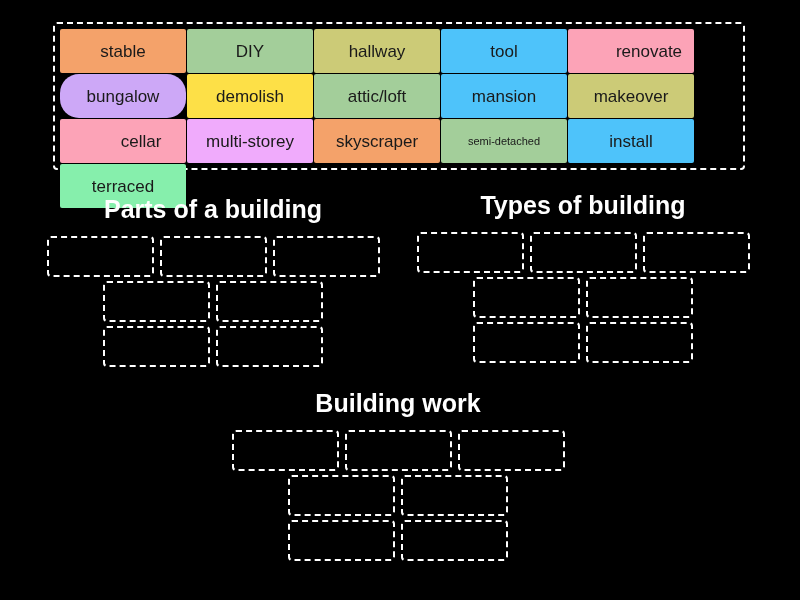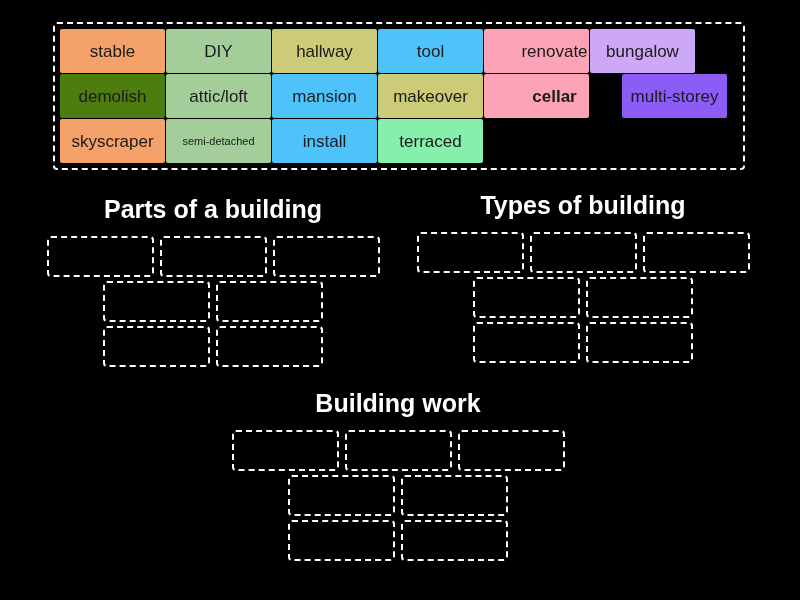--- a/index.html
+++ b/index.html
@@ -31,21 +31,21 @@
 
   #word-bank-grid {
     display: flex;
     flex-wrap: wrap;
     align-content: flex-start;
     width: 100%;
     height: 100%;
   }
 
   .tile {
-    width: 105px;
+    width: 126px;
     height: 44px;
     margin: 0 1px 1px 0;
     display: flex;
     align-items: center;
     justify-content: center;
     color: #1a1a1a;
     font-size: 17px;
     line-height: 1;
     text-align: center;
     border-radius: 2px;
@@ -103,27 +103,27 @@
 </head>
 <body>
 
 <div id="word-bank">
   <div id="word-bank-grid">
       <div class="tile c-orange" style="background: rgb(244, 162, 106);">stable</div>
       <div class="tile c-green" style="background: rgb(163, 206, 154);">DIY</div>
       <div class="tile c-olive" style="background: rgb(204, 203, 119);">hallway</div>
       <div class="tile c-blue" style="background: rgb(78, 195, 250);">tool</div>
       <div class="tile c-pink" style="background: rgb(252, 163, 183);">renovate</div>
-      <div class="tile c-purple" style="background: rgb(205, 168, 247);">bungalow</div>
-      <div class="tile c-orange" style="background: #4d7c0f;">demolish</div>
+      <div class="tile c-purple" style="background: rgb(205, 168, 247); border-radius: 19px;">bungalow</div>
+      <div class="tile c-orange" style="background: #fde047;">demolish</div>
       <div class="tile c-green" style="background: rgb(163, 206, 154);">attic/loft</div>
       <div class="tile c-blue" style="background: rgb(78, 195, 250);">mansion</div>
       <div class="tile c-olive" style="background: rgb(204, 203, 119);">makeover</div>
-      <div class="tile c-pink" style="background: rgb(252, 163, 183); font-weight: bold;">cellar</div>
-      <div class="tile c-purple" style="background: #8b5cf6; margin-left: 32px;">multi-storey</div>
+      <div class="tile c-pink" style="background: rgb(252, 163, 183);">cellar</div>
+      <div class="tile c-purple" style="background: #f0abfc;">multi-storey</div>
       <div class="tile c-orange" style="background: rgb(244, 162, 106);">skyscraper</div>
       <div class="tile c-green small" style="background: rgb(163, 206, 154);">semi-detached</div>
       <div class="tile c-blue" style="background: rgb(78, 195, 250);">install</div>
       <div class="tile c-olive" style="background: #86efac;">terraced</div>
       <div class="tile c-empty"></div>
       <div class="tile c-empty"></div>
     </div>
 </div>
 
 <div class="group" id="group-parts">

